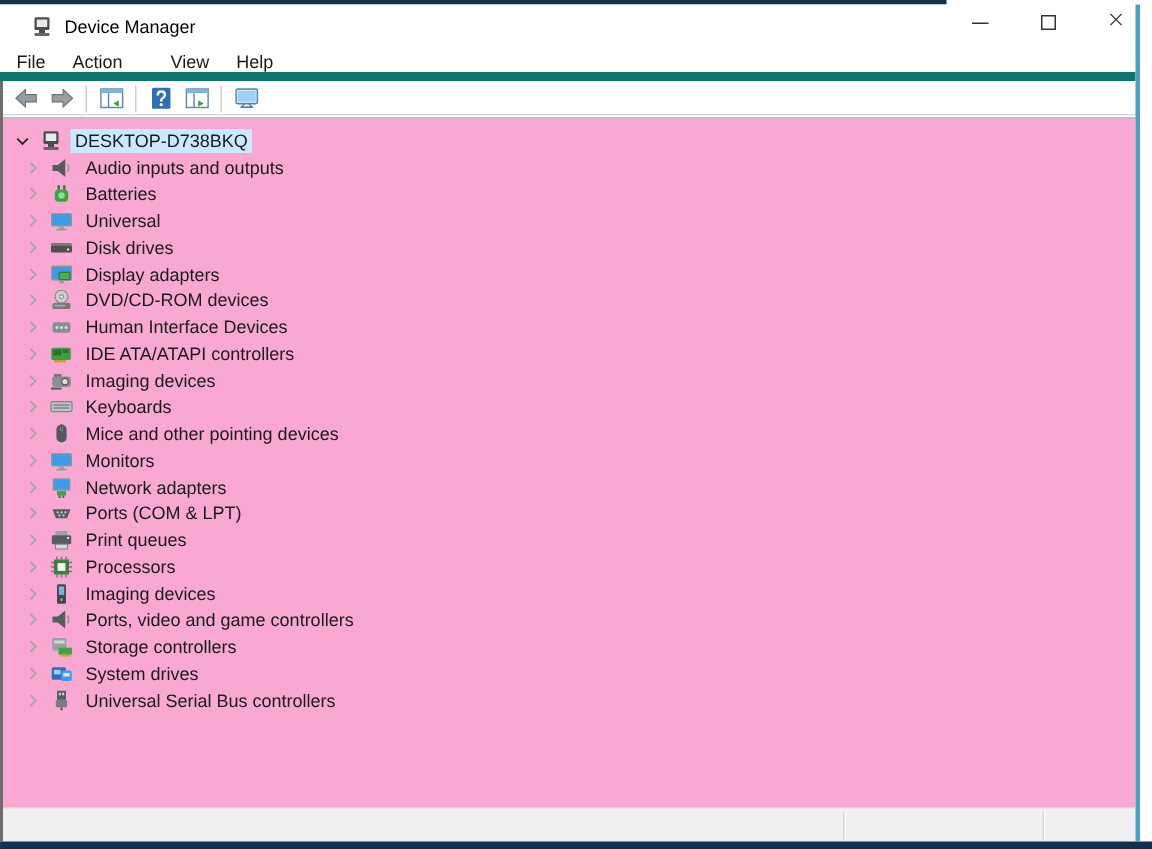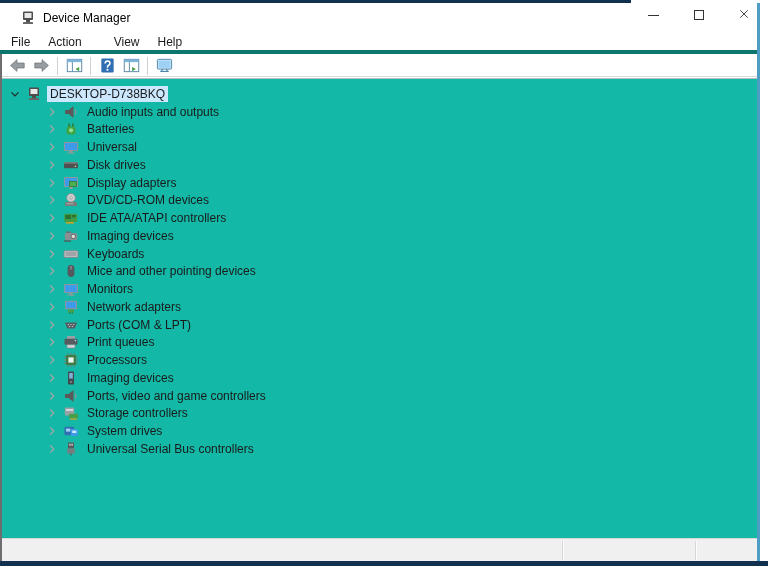--- a/index.html
+++ b/index.html
@@ -19,38 +19,38 @@
   #title-icon { width:16px; height:16px; margin-left:20px; margin-right:7px; flex:0 0 auto; }
   #title-text { font-size:12px; color:#000; }
   #win-controls { position:absolute; right:2px; top:0; height:30px; display:flex; }
   .win-btn { width:45px; height:30px; display:flex; align-items:center; justify-content:center; }
   .glyph-min { width:11px; height:1px; background:#333; display:block; }
   .glyph-max { width:10px; height:10px; border:1px solid #333; display:block; }
 
   
   #menu-bar { position:absolute; left:0; top:33px; width:757px; height:21px; background:#fff;
               display:flex; align-items:center; padding-left:2px;
-              border-bottom:4px solid #0f766e; }
+              border-bottom:6px solid #0f766e; }
   .menu-item { font-size:12px; color:#1a1a1a; padding:2px 9px; cursor:default; }
   .menu-item:nth-child(3) { margin-left:14px; }
 
   
   #toolbar { position:absolute; left:2px; top:55px; width:755px; height:22px; background:#fff;
              display:flex; align-items:center; padding-left:3px;
              border-bottom:1px solid #d9d9d9; }
   .tb-btn { width:24px; height:22px; display:flex; align-items:center; justify-content:center; }
   .tb-btn .icn { width:17px; height:17px; }
   .tb-sep { width:1px; height:18px; background:#d0d0d0; margin:0 4px; }
 
   
-  #tree-panel { position:absolute; left:2px; top:78px; width:755px; height:460px; background:#14b8a6;
+  #tree-panel { position:absolute; left:2px; top:78px; width:755px; height:460px; background:#f9a8d4;
                 border-top:1px solid #b7bcc0; overflow:hidden; padding-top:6px; }
   .tree-row { display:flex; align-items:center; height:17.75px; cursor:default; }
   .tree-row.root  { padding-left:6px; }
-  .tree-row.child { padding-left:43px; }
+  .tree-row.child { padding-left:13px; }
   .chev { width:14px; height:14px; margin-right:4px; flex:0 0 auto; }
   .node-icn { width:16px; height:16px; margin-right:5px; flex:0 0 auto; }
   .icn svg, .chev svg, .node-icn svg, #title-icon svg { width:100%; height:100%; display:block; }
   .node-label { font-size:12px; color:#1a1a1a; white-space:nowrap; padding:1px 3px; }
   .tree-row.root .node-label { background:var(--sel,#cce8ff); }
 
   
   #status-bar { position:absolute; left:2px; top:538px; width:755px; height:23px; background:#f0f0f0;
                 border-top:1px solid #d9d9d9; }
   .status-sep { position:absolute; top:2px; width:1px; height:19px;
@@ -263,20 +263,36 @@
         </span>
         <span class="node-icn">
           <svg viewBox="0 0 16 16">
             <circle cx="8" cy="5.8" r="4.3" fill="#cdcdcd" stroke="#8a8a8a" stroke-width="0.8"></circle>
             <circle cx="8" cy="5.8" r="1.2" fill="#fff" stroke="#8a8a8a" stroke-width="0.8"></circle>
             <rect x="2" y="10" width="12" height="4" rx="1" fill="#7a7a7a"></rect>
             <rect x="3.3" y="11.2" width="7" height="1.1" fill="#a8a8a8"></rect>
           </svg>
         </span>
         <span class="node-label">DVD/CD-ROM devices</span>
+      </div>
+      <div class="tree-row child">
+        <span class="chev">
+          <svg viewBox="0 0 16 16">
+            <path d="M6 4 L10 8 L6 12" stroke="#a6a6a6" stroke-width="1.4" fill="none"></path>
+          </svg>
+        </span>
+        <span class="node-icn">
+          <svg viewBox="0 0 16 16">
+            <rect x="2" y="4.8" width="12" height="7" rx="2" fill="#888d92"></rect>
+            <circle cx="5" cy="8.3" r="1" fill="#dcdcdc"></circle>
+            <circle cx="8" cy="8.3" r="1" fill="#dcdcdc"></circle>
+            <circle cx="11" cy="8.3" r="1" fill="#dcdcdc"></circle>
+          </svg>
+        </span>
+        <span class="node-label">Human Interface Devices</span>
       </div>
       <div class="tree-row child">
         <span class="chev">
           <svg viewBox="0 0 16 16">
             <path d="M6 4 L10 8 L6 12" stroke="#a6a6a6" stroke-width="1.4" fill="none"></path>
           </svg>
         </span>
         <span class="node-icn">
           <svg viewBox="0 0 16 16">
             <rect x="1.2" y="3.8" width="13" height="8.2" rx="1" fill="#3f9e45"></rect>

